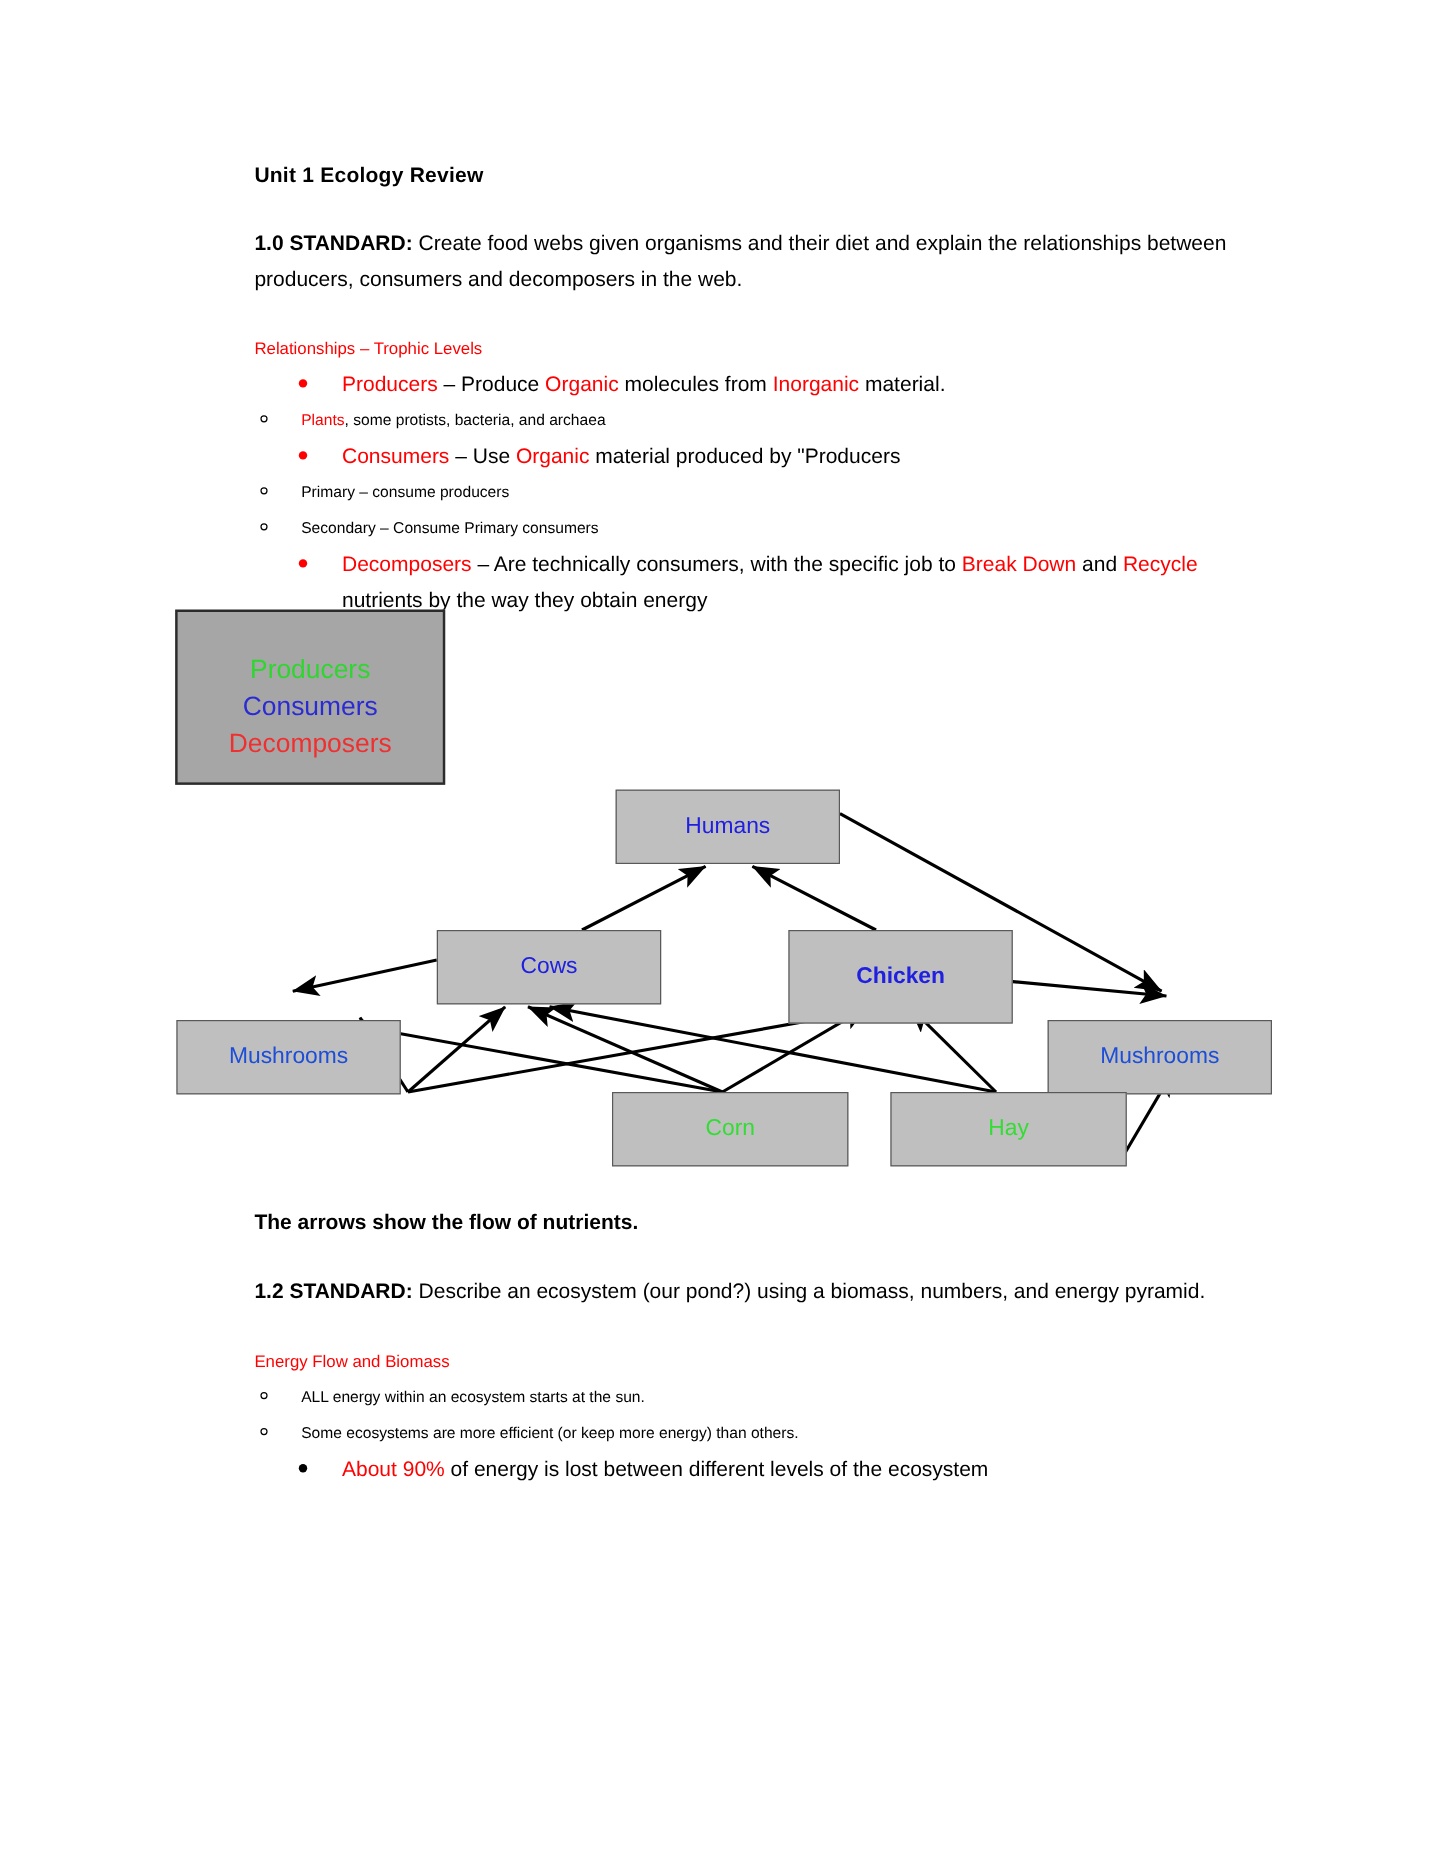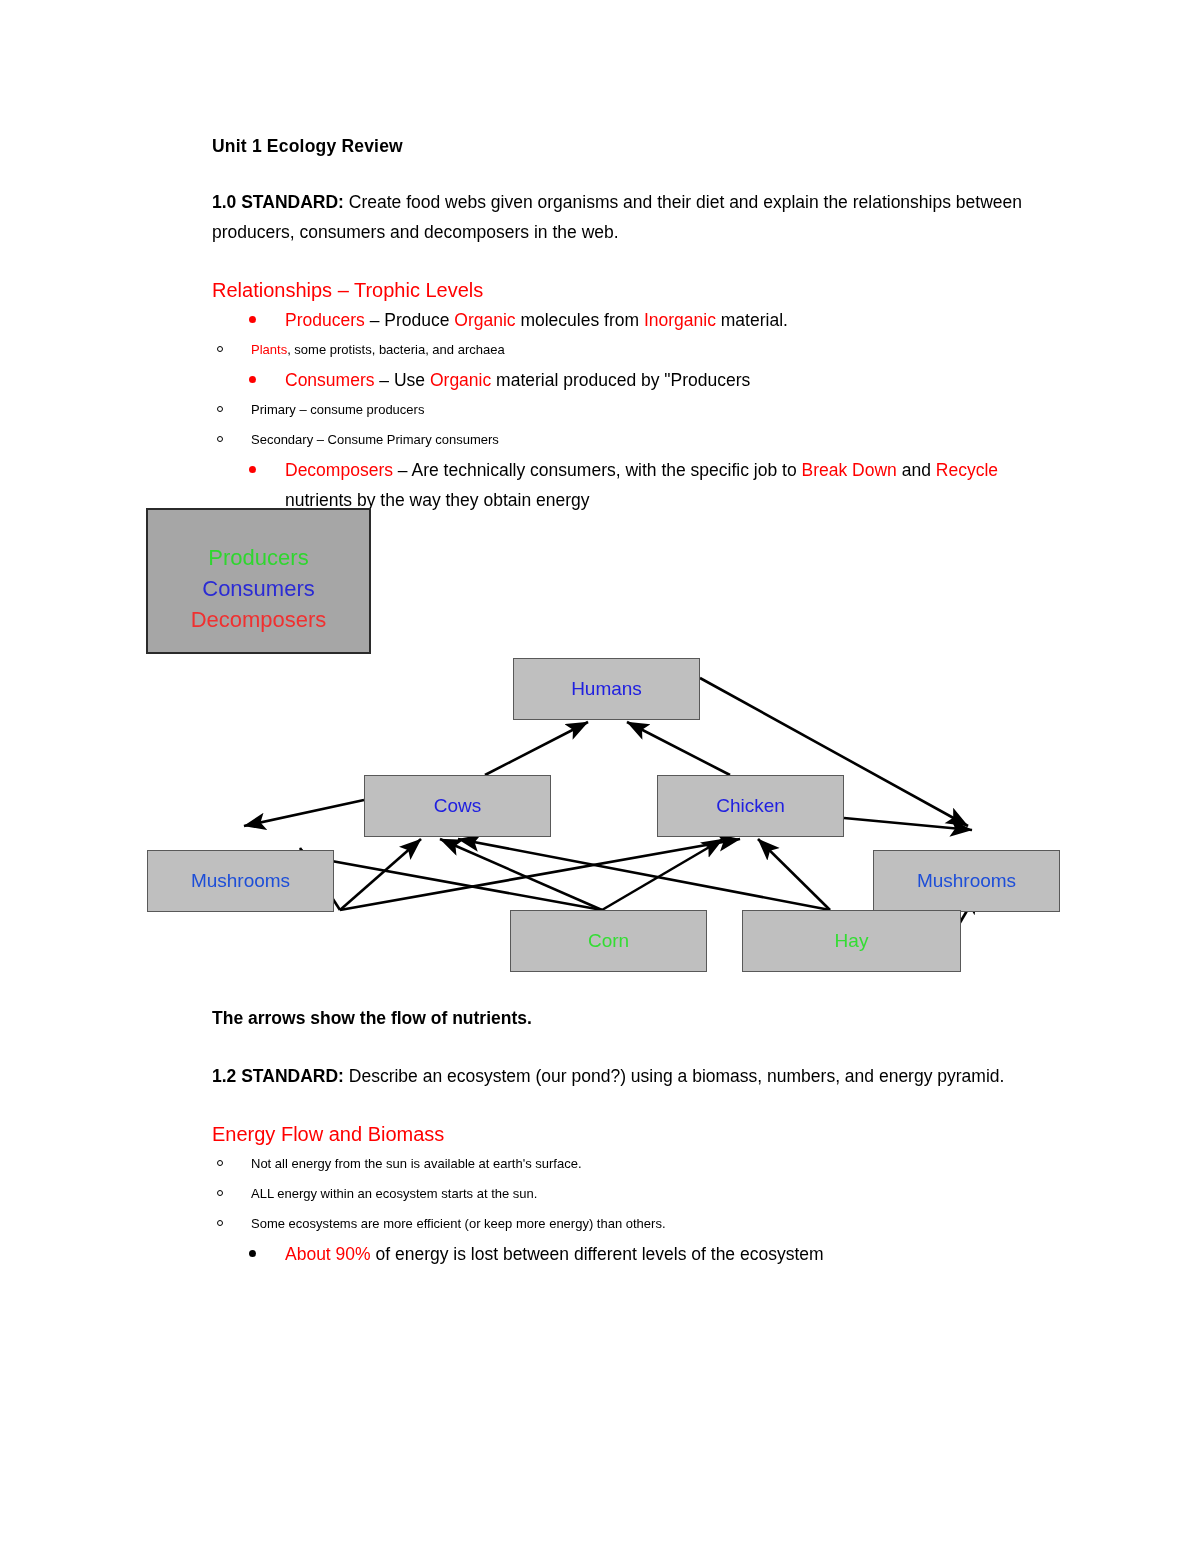--- a/index.html
+++ b/index.html
@@ -34,21 +34,21 @@
     letter-spacing: 0.2px;
     margin: 0 0 30px 0;
   }
   .para {
     font-size: 17.5px;
     line-height: 30px;
     margin: 0 0 28px 0;
   }
   .para b { font-weight: bold; }
   .section-head {
-    font-size: 20px;
+    font-size: 14px;
     line-height: 30px;
     color: #ff0000;
     margin: 0;
   }
   ul.lvl1 {
     list-style: none;
     margin: 0;
     padding: 0;
   }
   ul.lvl1 > li {
@@ -217,47 +217,46 @@
           <line x1="690" y1="260" x2="618" y2="189" marker-end="url(#ah)"></line>
           <line x1="795" y1="315" x2="838" y2="242" marker-end="url(#ah)"></line>
         </g>
     </svg>
   <div class="node consumer" style="left: 373px; top: 8px; width: 187px; height: 62px;">
         <span>Humans</span>
       </div>
       <div class="node consumer" style="left: 224px; top: 125px; width: 187px; height: 62px;">
         <span>Cows</span>
       </div>
-      <div class="node consumer" style="left: 517px; top: 125px; width: 187px; height: 62px;">
+      <div class="node consumer" style="left: 517px; top: 125px; width: 187px; height: 78px; font-weight: bold;">
         <span>Chicken</span>
       </div>
       <div class="node decomposer" style="left: 7px; top: 176px; width: 187px; height: 62px;">
         <span>Mushrooms</span>
       </div>
       <div class="node decomposer" style="left: 733px; top: 176px; width: 187px; height: 62px;">
         <span>Mushrooms</span>
       </div>
       <div class="node producer" style="left: 370px; top: 260px; width: 197px; height: 62px;">
         <span>Corn</span>
       </div>
-      <div class="node producer" style="left: 602px; top: 260px; width: 219px; height: 62px;">
+      <div class="node producer" style="left: 602px; top: 260px; width: 197px; height: 62px;">
         <span>Hay</span>
       </div>
     </div>
 
   <div class="doc" style="top:1003px;">
 
     <p class="bold-note">The arrows show the flow of nutrients.</p>
 
     <p class="para"><b>1.2 STANDARD:</b><span> Describe an ecosystem (our pond?) using a biomass, numbers, and energy pyramid.</span></p>
 
     <div class="section-head">Energy Flow and Biomass</div>
     <ul class="lvl1" id="energy-list">
         <ul class="lvl2">
-          <li><span class="bullet2"></span><span class="blk">Not all energy from the sun is available at earth's surface.</span></li>
           <li><span class="bullet2"></span><span class="blk">ALL energy within an ecosystem starts at the sun.</span></li>
           <li><span class="bullet2"></span><span class="blk">Some ecosystems are more efficient (or keep more energy) than others.</span></li>
         </ul>
         <li class="blackbullet"><span class="bullet1"></span><span class="red">About 90%</span><span class="blk"> of energy is lost between different levels of the ecosystem</span></li>
       </ul>
 
   </div>
 
 </div>
 

